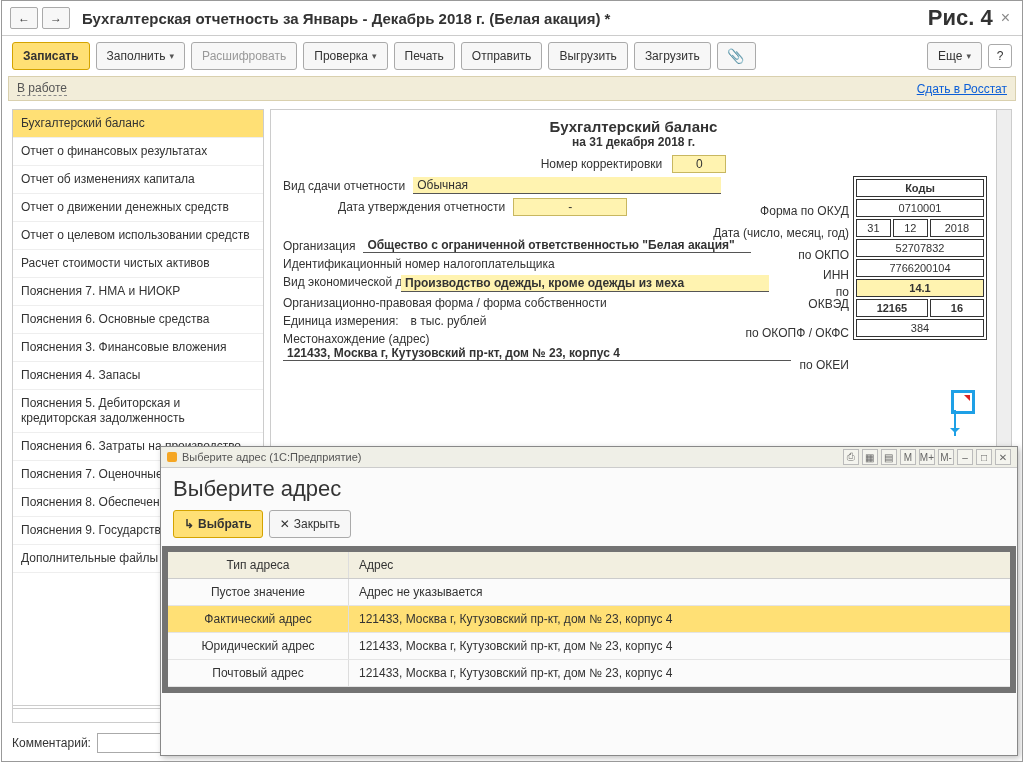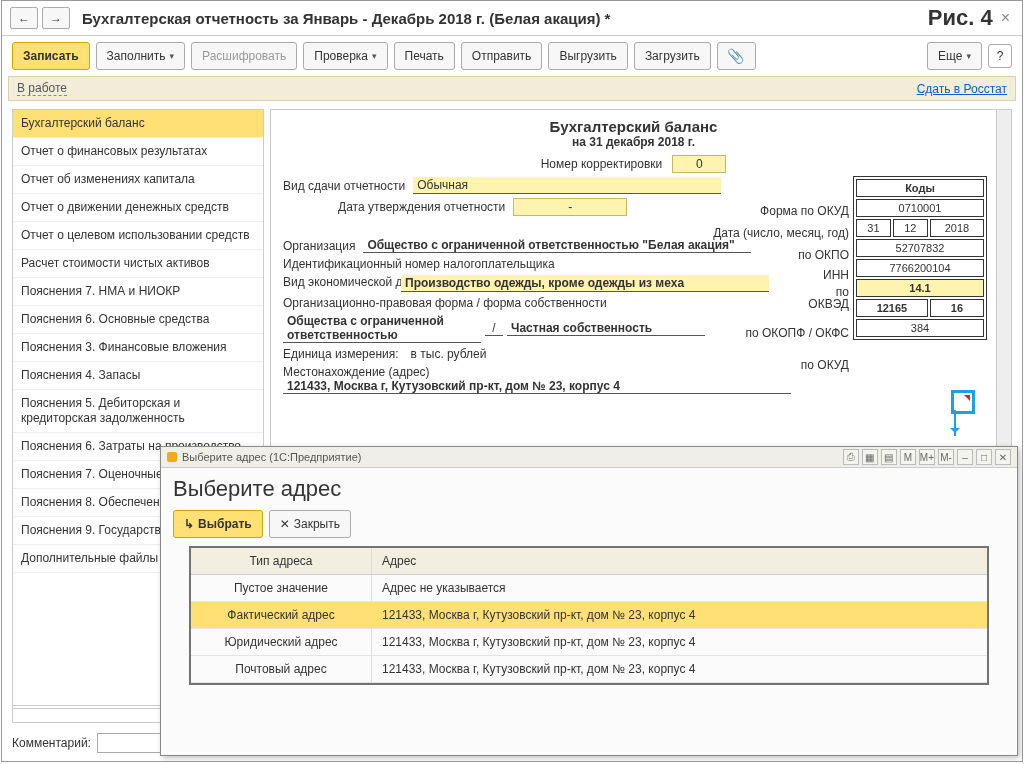--- a/index.html
+++ b/index.html
@@ -45,21 +45,21 @@
 .cbox{border:1px solid #aaa;width:430px;height:18px}
 .sendbox{border:1px solid #ccc;position:absolute;bottom:38px;left:10px;width:250px;height:16px}
 
 .dialog{position:absolute;left:158px;top:445px;width:856px;height:308px;border:1px solid #888;background:#fbfbfb;box-shadow:2px 2px 6px rgba(0,0,0,.25)}
 .dlg-tb{background:#efefe7;display:flex;align-items:center;padding:2px 6px;border-bottom:1px solid #ccc;font-size:11px;color:#555}
 .dlg-tb .ico{width:10px;height:10px;background:#f5a623;border-radius:2px;margin-right:5px}
 .dlg-tb .tbicons{margin-left:auto;display:flex;gap:3px;align-items:center}
 .dlg-tb .tbicons span{border:1px solid #bbb;background:#f4f4ee;min-width:14px;height:14px;font-size:10px;display:flex;align-items:center;justify-content:center;color:#666;cursor:pointer}
 .dlg-h{font-size:22px;padding:8px 12px}
 .dlg-bar{display:flex;gap:6px;padding:0 12px 8px}
-.table{margin:0 28px;border:2px solid #737373}
+.table{margin:0 1px;border:6px solid #737373}
 .thead{display:flex;background:#f2efe0;border-bottom:1px solid #ccc}
 .th,.td{padding:6px 10px}
 .th:first-child,.td:first-child{width:160px;border-right:1px solid #ddd;text-align:center}
 .trow{display:flex;border-bottom:1px solid #e4e4e4;cursor:pointer}
 .trow.sel{background:#ffe075}
 .qbtn{border:1px solid #aaa;width:22px;height:22px;display:flex;align-items:center;justify-content:center;border-radius:3px}
 .clip{font-size:14px;color:#777}
 </style>
 </head>
 <body>
@@ -151,25 +151,20 @@
       <div class="row">
             <span class="lab">Идентификационный номер налогоплательщика</span>
           </div>
       <div class="row" style="gap:8px;align-items:flex-start">
         <span class="lab" style="width:110px">Вид экономической деятельности</span>
         <span class="uf" style="flex:1;max-width:360px;font-weight:bold;text-align:left">Производство одежды, кроме одежды из меха</span>
       </div>
       <div class="row">
             <span class="lab">Организационно-правовая форма / форма собственности</span>
           </div>
-      <div class="row" style="gap:4px">
-        <span class="u2" style="font-weight:bold;width:190px">Общества с ограниченной ответственностью</span>
-        <span class="u2" style="width:10px;text-align:center">/</span>
-        <span class="u2" style="font-weight:bold;width:190px">Частная собственность</span>
-      </div>
       <div class="row" style="gap:12px">
         <span class="lab">Единица измерения:</span>
         <span>в тыс. рублей</span>
       </div>
       <div class="row" style="display:block">
         <div class="lab">Местонахождение (адрес)</div>
         <div class="u2" style="font-weight:bold;width:500px">121433, Москва г, Кутузовский пр-кт, дом № 23, корпус 4</div>
       </div>
 
       <table class="codes">
@@ -202,21 +197,21 @@
                 <td colspan="3">384</td>
               </tr>
       </tbody>
           </table>
       <div class="rlab" style="right:162px;top:94px">Форма по ОКУД</div>
       <div class="rlab" style="right:162px;top:116px">Дата (число, месяц, год)</div>
       <div class="rlab" style="right:162px;top:138px">по ОКПО</div>
       <div class="rlab" style="right:162px;top:158px">ИНН</div>
       <div class="rlab" style="right:162px;top:176px;line-height:1">по<br>ОКВЭД</div>
       <div class="rlab" style="right:162px;top:216px">по ОКОПФ / ОКФС</div>
-      <div class="rlab" style="right:162px;top:248px">по ОКУД</div>
+      <div class="rlab" style="right:162px;top:248px">по ОКЕИ</div>
 
       <div class="edit-ico"></div>
       <div class="arrow"></div>
     </div>
     <div class="scroll"></div>
   </div>
 </div>
 
 <div class="sendbox"></div>
 

